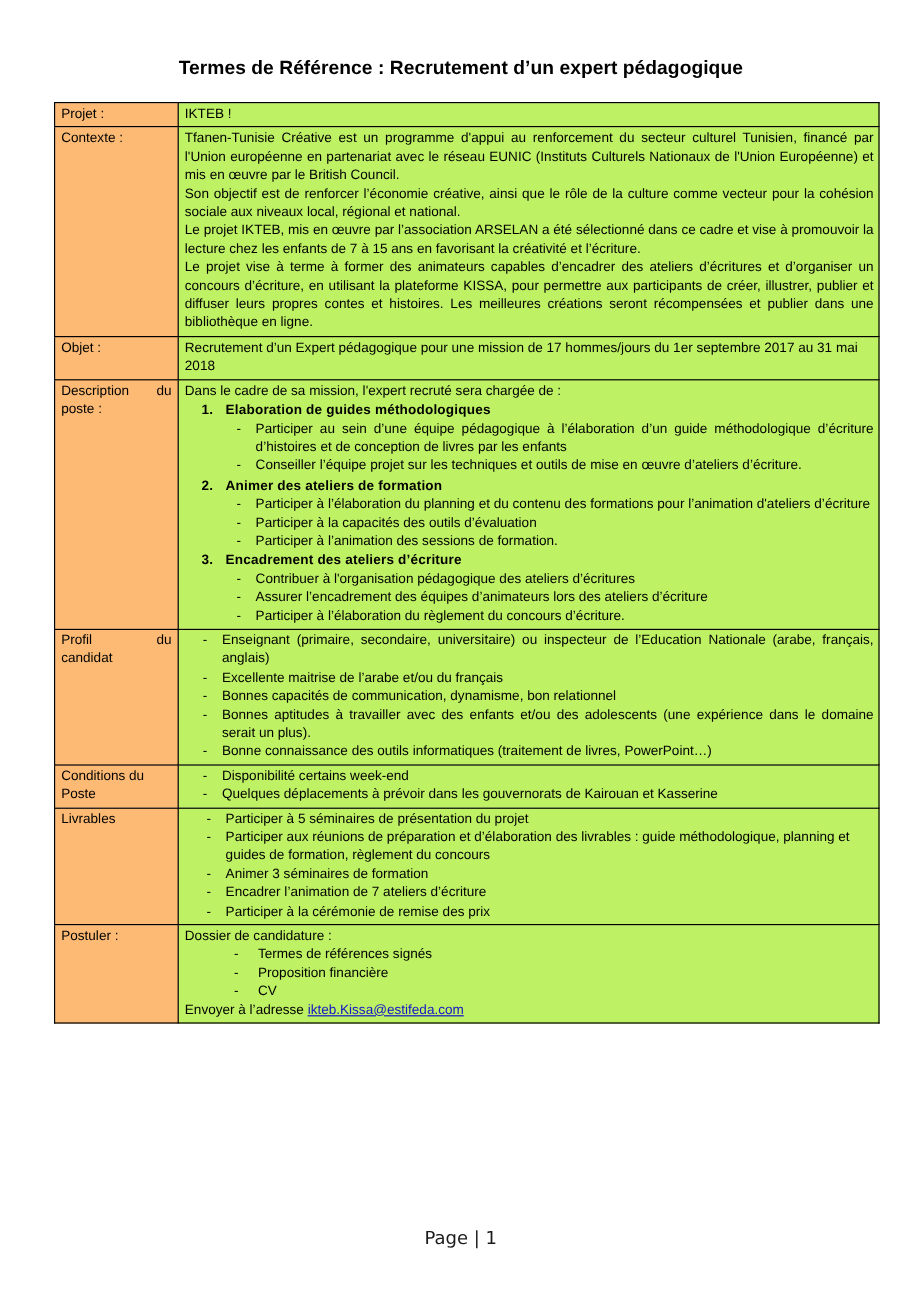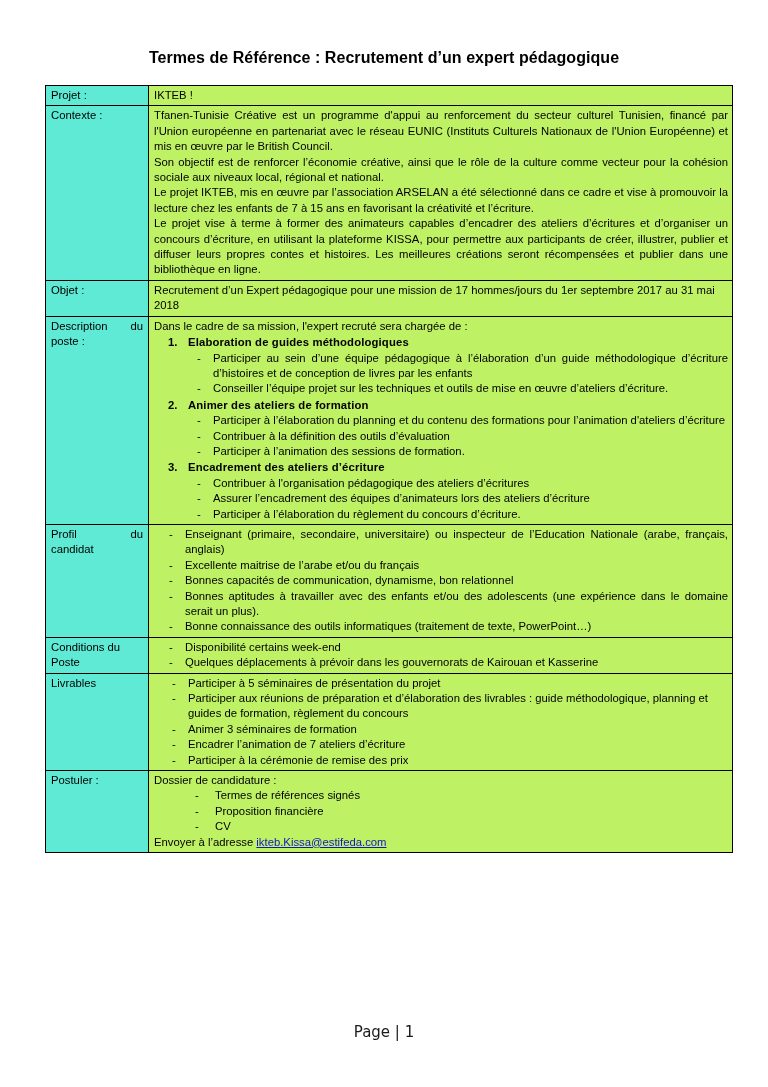--- a/index.html
+++ b/index.html
@@ -38,21 +38,21 @@
   }
   table.tdr td {
     border: 1px solid #000000;
     vertical-align: top;
     padding: 2px 4px 2px 5px;
     font-size: 11.3px;
     line-height: 15.4px;
   }
   td.label {
     width: 103px;
-    background: #5eead4;
+    background: #fdba74;
     white-space: normal;
   }
   td.label .just {
     text-align: justify;
     text-align-last: justify;
     display: block;
     width: 92px;
   }
   td.label .plain { display: block; }
   td.body {
@@ -197,21 +197,21 @@
               <li>Participer au sein d’une équipe pédagogique à l’élaboration d’un guide méthodologique d’écriture d’histoires et de conception de livres par les enfants</li>
               <li>Conseiller l’équipe projet sur les techniques et outils de mise en œuvre d’ateliers d’écriture.</li>
             </ul>
           </li>
 
           <li>
             <span class="num">2.</span>
             <span class="head">Animer des ateliers de formation</span>
             <ul class="dash sub">
               <li>Participer à l’élaboration du planning et du contenu des formations pour l’animation d'ateliers d’écriture</li>
-              <li class="nj">Contribuer à la définition des outils d’évaluation</li>
+              <li class="nj">Participer à la capacités des outils d’évaluation</li>
               <li class="nj">Participer à l’animation des sessions de formation.</li>
             </ul>
           </li>
 
           <li>
             <span class="num">3.</span>
             <span class="head">Encadrement des ateliers d’écriture</span>
             <ul class="dash sub">
               <li class="nj">Contribuer à l'organisation pédagogique des ateliers d’écritures</li>
               <li class="nj">Assurer l’encadrement des équipes d’animateurs lors des ateliers d’écriture</li>
@@ -227,21 +227,21 @@
       <td class="label">
         <span class="just">Profil du</span>
         <span class="plain">candidat</span>
       </td>
       <td class="body">
         <ul class="dash flat">
           <li>Enseignant (primaire, secondaire, universitaire) ou inspecteur de l’Education Nationale (arabe, français, anglais)</li>
           <li class="nj">Excellente maitrise de l’arabe et/ou du français</li>
           <li class="nj">Bonnes capacités de communication, dynamisme, bon relationnel</li>
           <li>Bonnes aptitudes à travailler avec des enfants et/ou des adolescents (une expérience dans le domaine serait un plus).</li>
-          <li class="nj">Bonne connaissance des outils informatiques (traitement de texte, PowerPoint…)</li>
+          <li class="nj">Bonne connaissance des outils informatiques (traitement de livres, PowerPoint…)</li>
         </ul>
       </td>
     </tr>
 
     <tr>
       <td class="label">
         <span class="plain">Conditions du</span>
         <span class="plain">Poste</span>
       </td>
       <td class="body">

